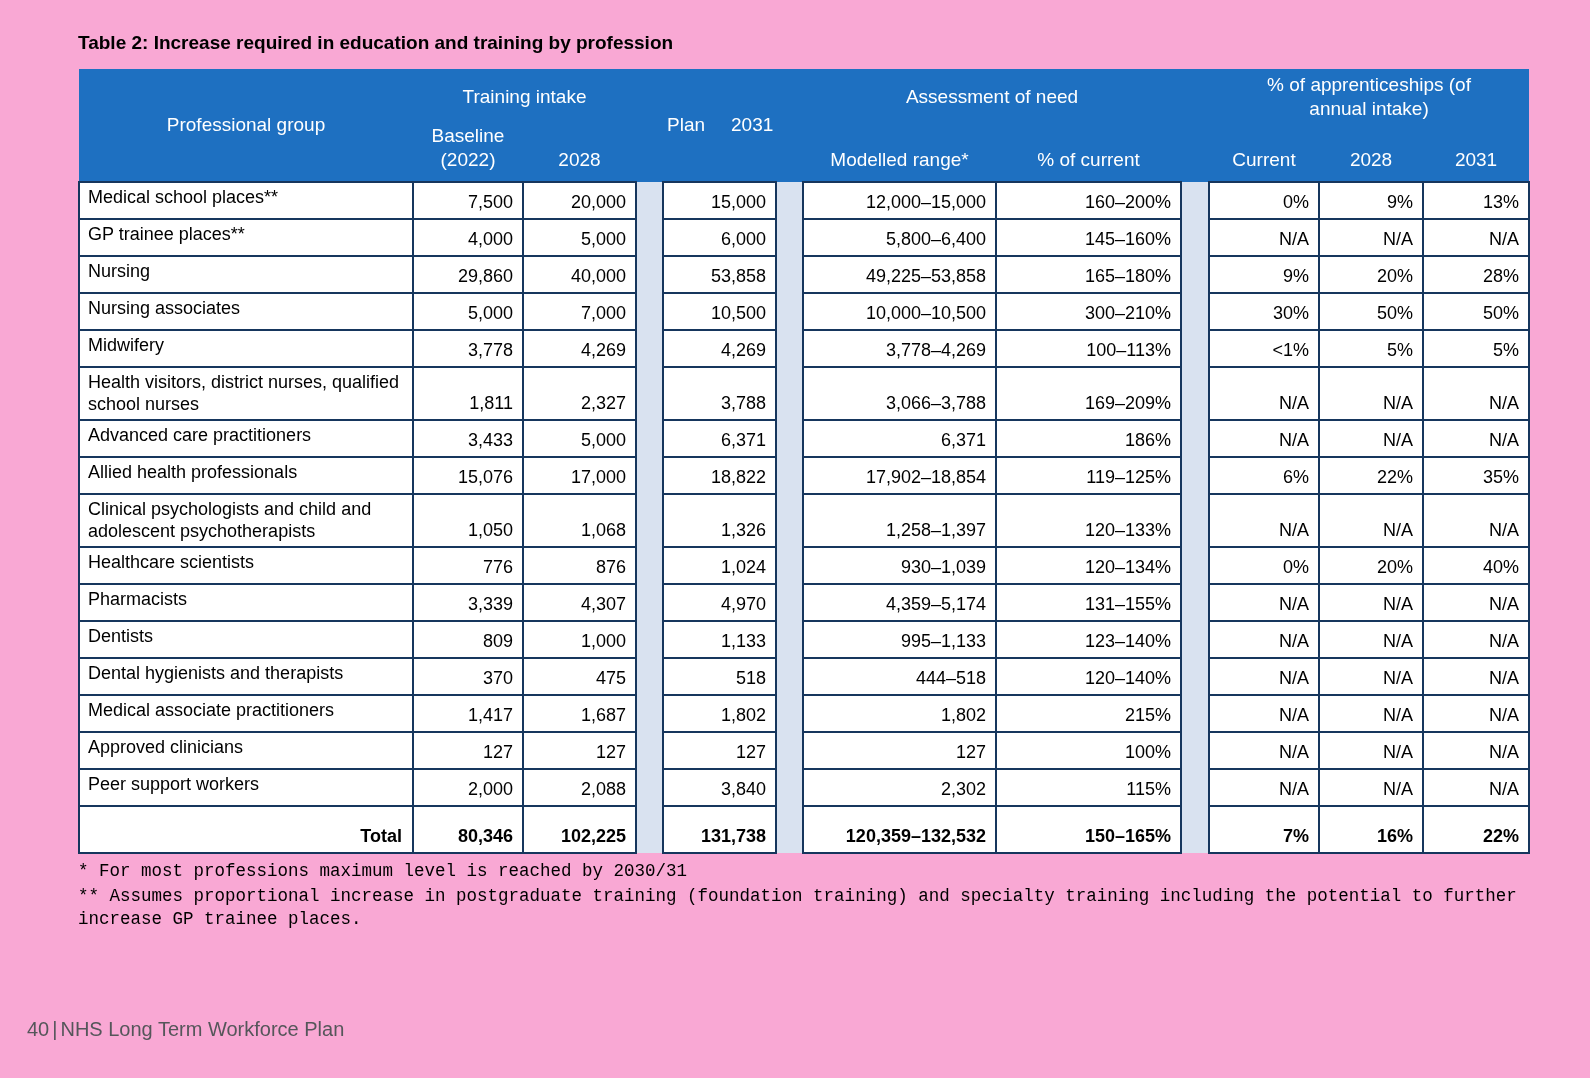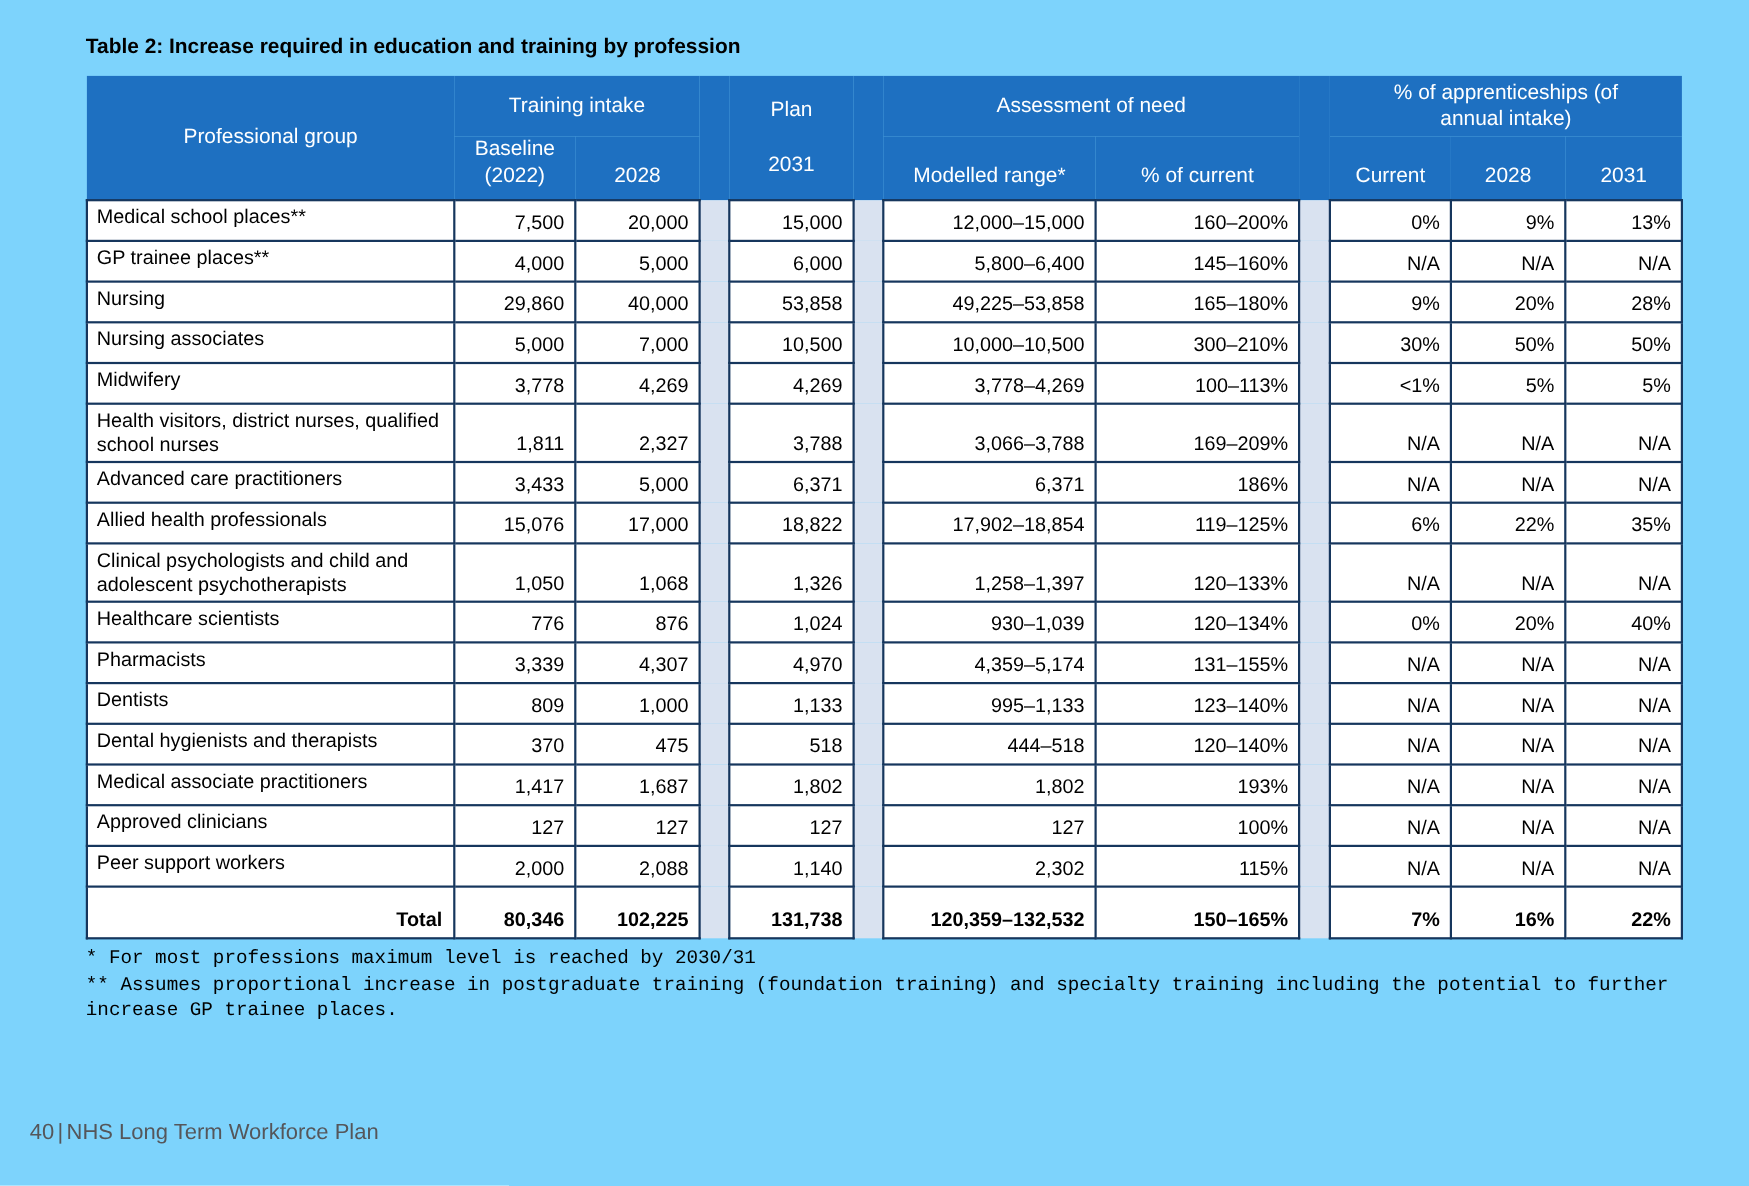--- a/index.html
+++ b/index.html
@@ -3,21 +3,21 @@
 <meta charset="utf-8">
 <style>
   * { box-sizing: border-box; }
   html, body { margin: 0; padding: 0; background: #ffffff; }
   body { font-family: "Liberation Sans", "DejaVu Sans", sans-serif; }
 
   .page {
     position: relative;
     width: 1590px;
     height: 1078px;
-    background: #7dd3fc;
+    background: #f9a8d4;
     overflow: hidden;
   }
 
   .content {
     position: absolute;
     left: 78px;
     top: 32px;
     width: 1452px;
   }
 
@@ -43,21 +43,21 @@
     padding: 0 4px;
     border: none;
     text-align: center;
     vertical-align: middle;
     line-height: 1.25;
   }
   .t2 thead tr.tier1 { height: 55px; }
   .t2 thead tr.tier2 { height: 50px; }
   .t2 thead th.th2 { vertical-align: bottom; padding-bottom: 9px; }
   .t2 thead th.plan-th { vertical-align: middle; }
-  .plan-stack { display: flex; flex-direction: column; align-items: center; gap: 26px; }
+  .plan-stack { display: flex; flex-direction: row; align-items: center; gap: 26px; }
   .appr { max-width: 222px; margin: 0 auto; }
 
   
   .t2 tbody tr { height: 37px; }
   .t2 tbody td {
     border: 2px solid var(--border, #16365D);
     font-size: 18px;
     color: #000000;
     background: #ffffff;
   }
@@ -344,21 +344,21 @@
             <td class="num">N/A</td>
           </tr>
           <tr>
             <td class="label">Medical associate practitioners</td>
             <td class="num">1,417</td>
             <td class="num">1,687</td>
             <td class="gap"></td>
             <td class="num">1,802</td>
             <td class="gap"></td>
             <td class="num">1,802</td>
-            <td class="num">193%</td>
+            <td class="num">215%</td>
             <td class="gap"></td>
             <td class="num">N/A</td>
             <td class="num">N/A</td>
             <td class="num">N/A</td>
           </tr>
           <tr>
             <td class="label">Approved clinicians</td>
             <td class="num">127</td>
             <td class="num">127</td>
             <td class="gap"></td>
@@ -369,21 +369,21 @@
             <td class="gap"></td>
             <td class="num">N/A</td>
             <td class="num">N/A</td>
             <td class="num">N/A</td>
           </tr>
           <tr>
             <td class="label">Peer support workers</td>
             <td class="num">2,000</td>
             <td class="num">2,088</td>
             <td class="gap"></td>
-            <td class="num">1,140</td>
+            <td class="num">3,840</td>
             <td class="gap"></td>
             <td class="num">2,302</td>
             <td class="num">115%</td>
             <td class="gap"></td>
             <td class="num">N/A</td>
             <td class="num">N/A</td>
             <td class="num">N/A</td>
           </tr>
           <tr class="total">
             <td class="label">Total</td>

